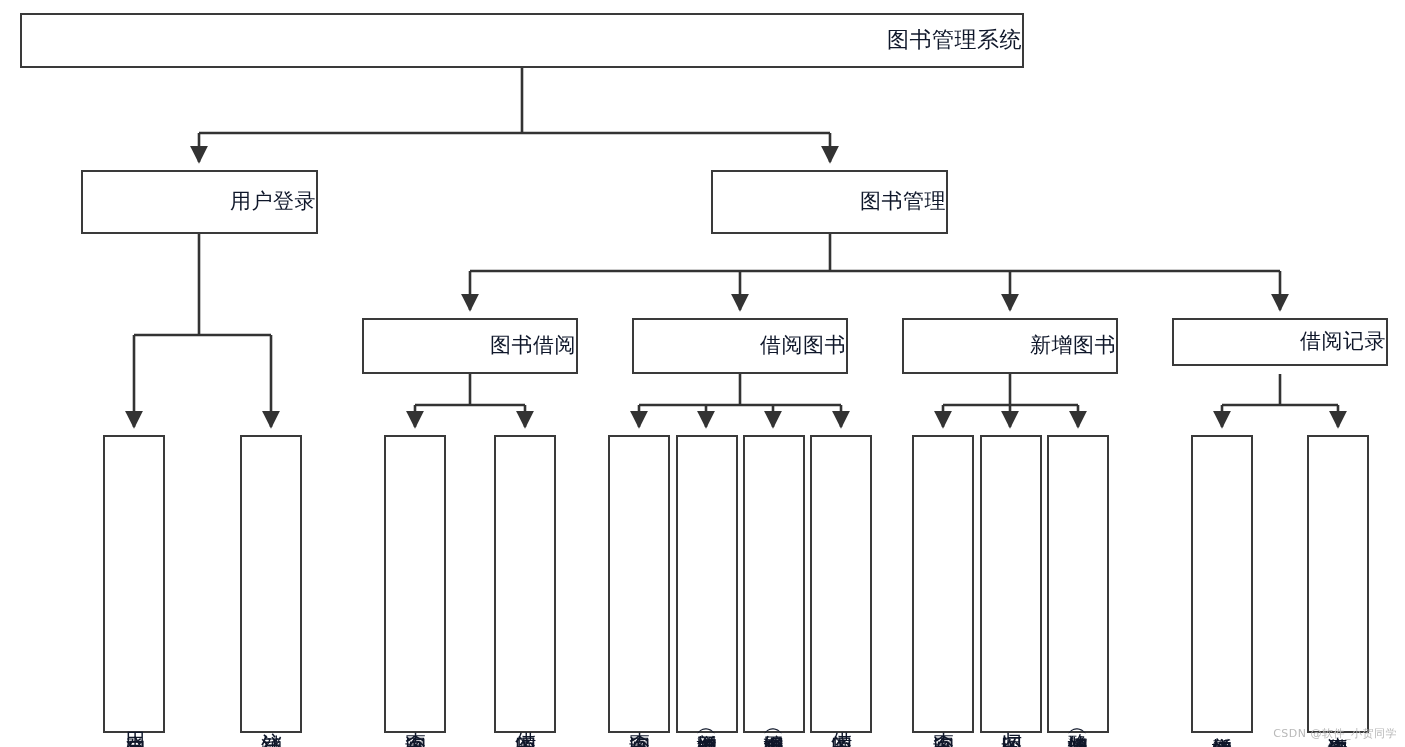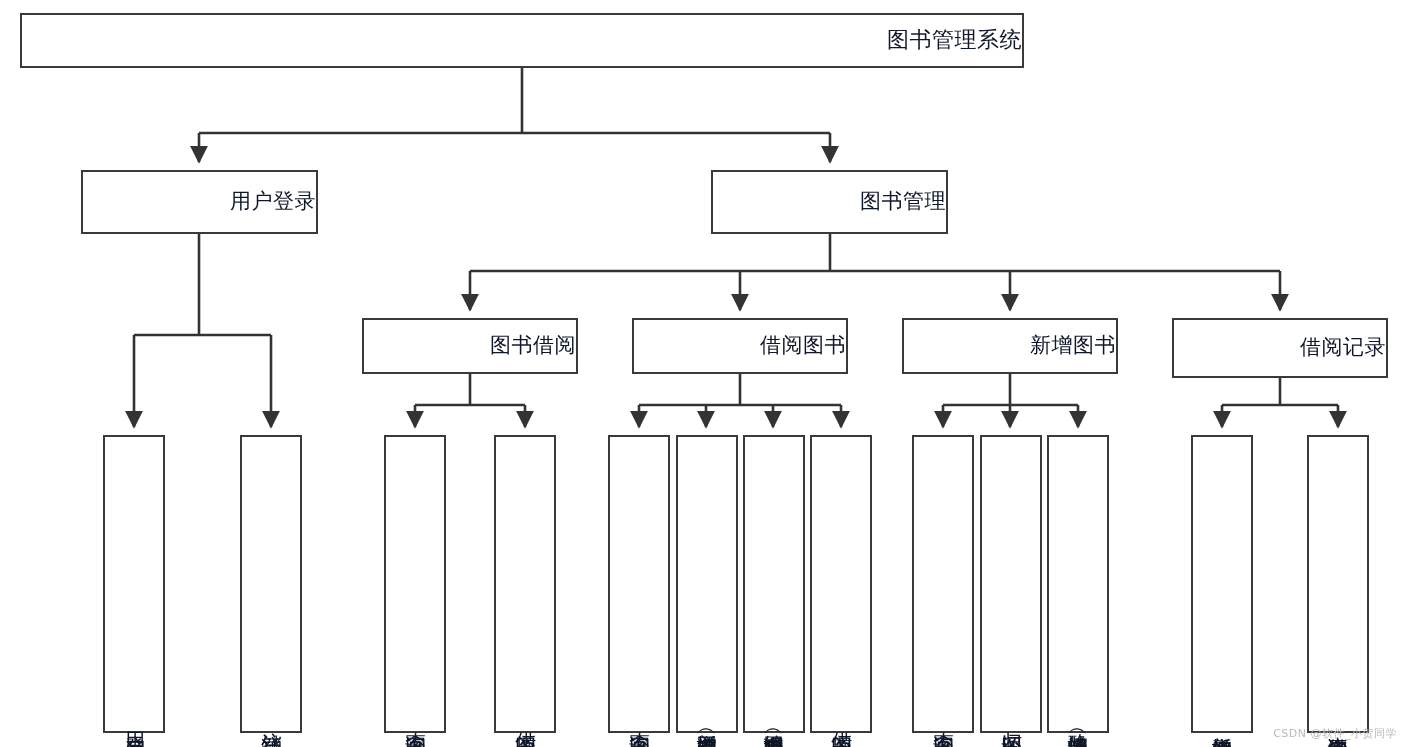--- a/index.html
+++ b/index.html
@@ -130,21 +130,21 @@
 
   <div class="node node-h" style="left:362px; top:318px; width:216px; height:56px;">
     <span>图书借阅</span>
   </div>
   <div class="node node-h" style="left:632px; top:318px; width:216px; height:56px;">
     <span>借阅图书</span>
   </div>
   <div class="node node-h" style="left:902px; top:318px; width:216px; height:56px;">
     <span>新增图书</span>
   </div>
-  <div class="node node-h" style="left:1172px; top:318px; width:216px; height:60px;">
+  <div class="node node-h" style="left:1172px; top:318px; width:216px; height:48px;">
     <span>借阅记录</span>
   </div>
 
   <div class="node node-v" style="left:103px; top:435px; width:62px; height:298px;">
     <span>用户登录</span>
   </div>
   <div class="node node-v" style="left:240px; top:435px; width:62px; height:298px;">
     <span>注销登录</span>
   </div>
 

